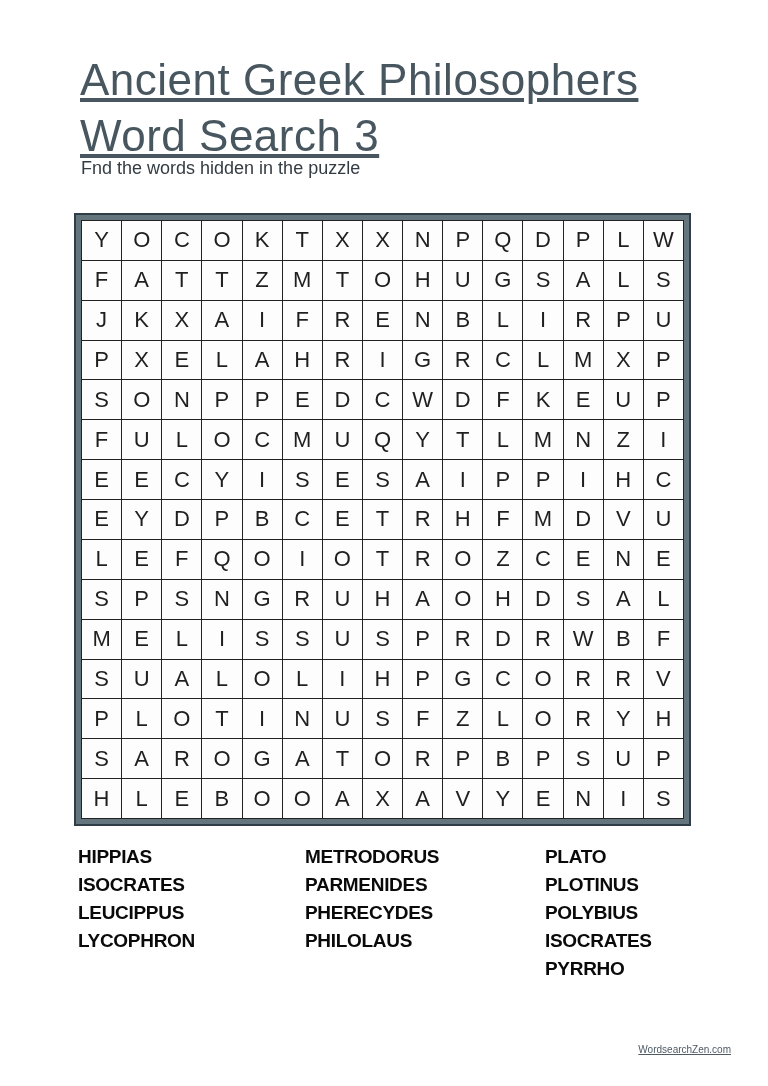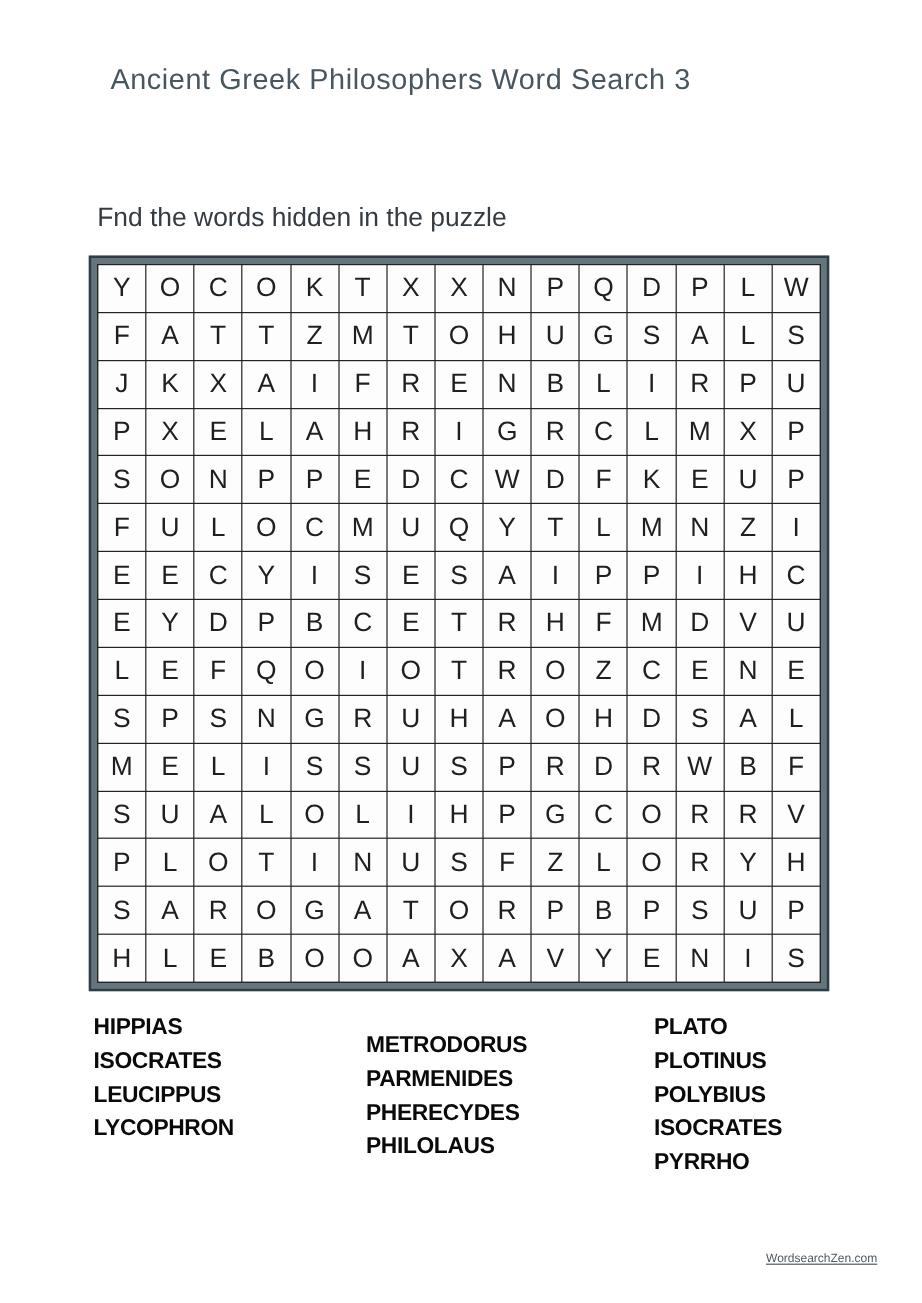--- a/index.html
+++ b/index.html
@@ -15,28 +15,29 @@
   }
   *{margin:0;padding:0;box-sizing:border-box;}
   html,body{background:#ffffff;}
   body{
     position:relative;
     width:768px;height:1086px;
     font-family:"Liberation Sans",sans-serif;
     overflow:hidden;
   }
   .page-title{
-    position:absolute;left:92px;top:52px;width:625px;
-    font-size:24px;line-height:1.28;font-weight:500;
+    position:absolute;left:80px;top:52px;width:625px;
+    font-size:44px;line-height:1.28;font-weight:500;
     letter-spacing:0.5px;
     color:var(--title-color);
+    text-decoration:underline;
   }
   .page-subtitle{
-    position:absolute;left:81px;top:168px;
-    font-size:22px;font-weight:400;
+    position:absolute;left:81px;top:158px;
+    font-size:18px;font-weight:400;
     color:var(--subtitle-color);
   }
   .grid-frame{
     position:absolute;left:74px;top:213px;
     width:617px;height:613px;
     background:var(--band-color);
     border:2px solid var(--outline-color);
     padding:5px;
   }
   .letter-grid{
@@ -61,21 +62,21 @@
   .word-column{
     list-style:none;
   }
   .word-column li{
     font-size:19px;font-weight:700;
     letter-spacing:-0.3px;
     line-height:28px;
     color:var(--word-color);
   }
   .word-column.col-0{width:227px;}
-  .word-column.col-1{width:240px;margin-top:15px;}
+  .word-column.col-1{width:240px;}
   .word-column.col-2{width:173px;}
   .footer-link{
     position:absolute;right:37px;top:1044px;
     font-size:10px;
     color:var(--footer-color);
     text-decoration:underline;
     cursor:pointer;
   }
 </style>
 </head>

